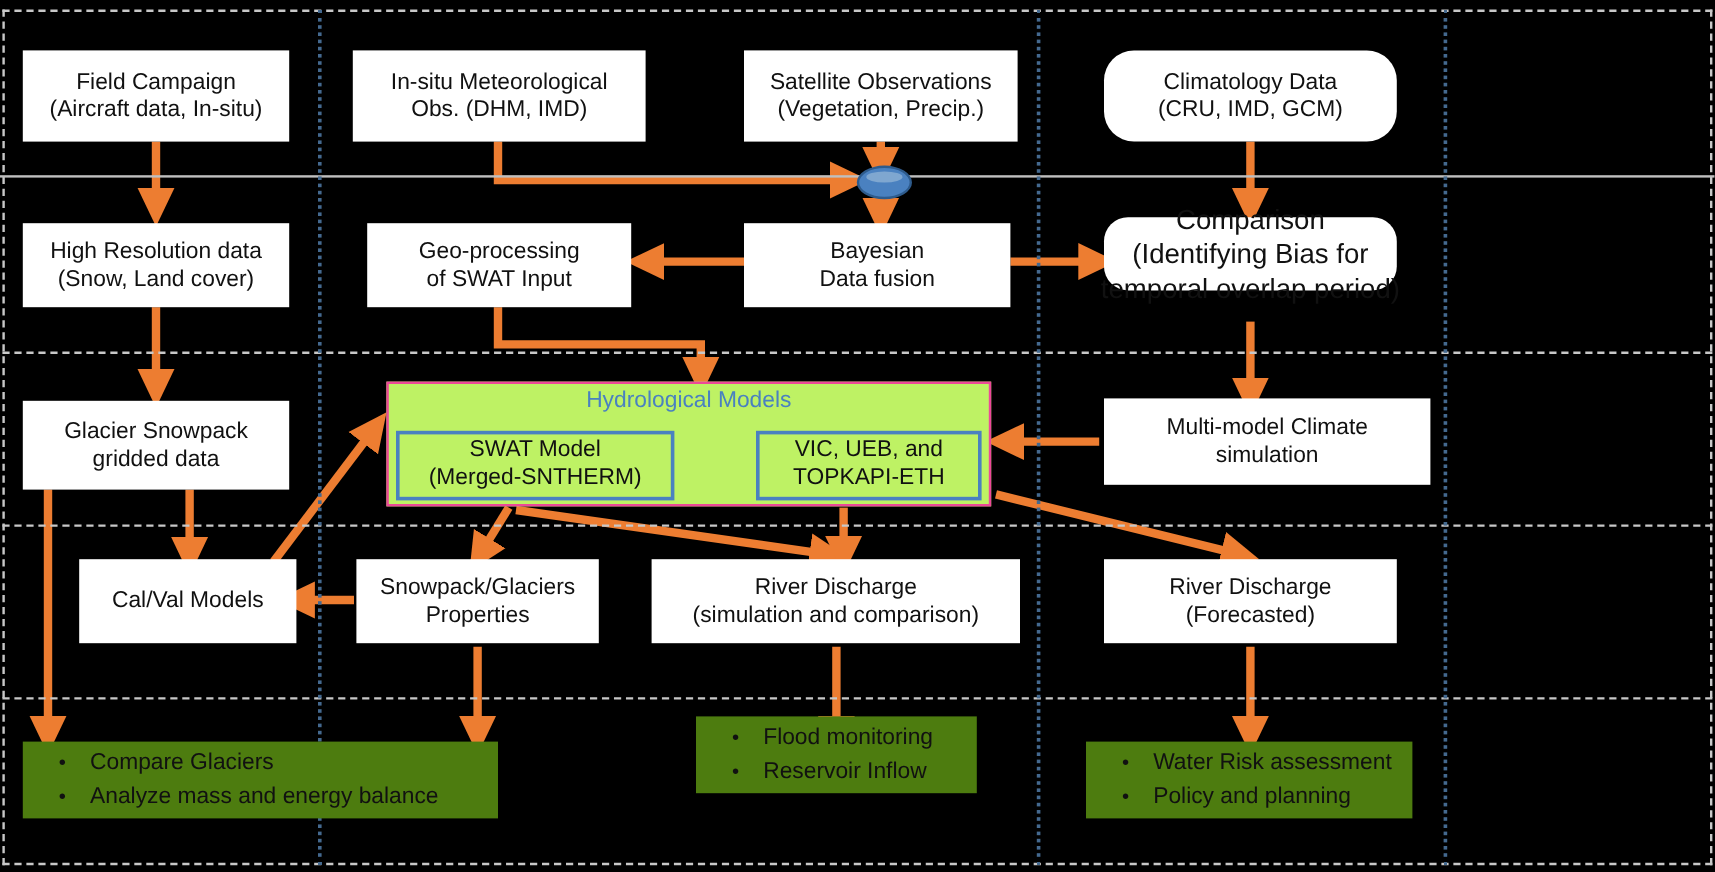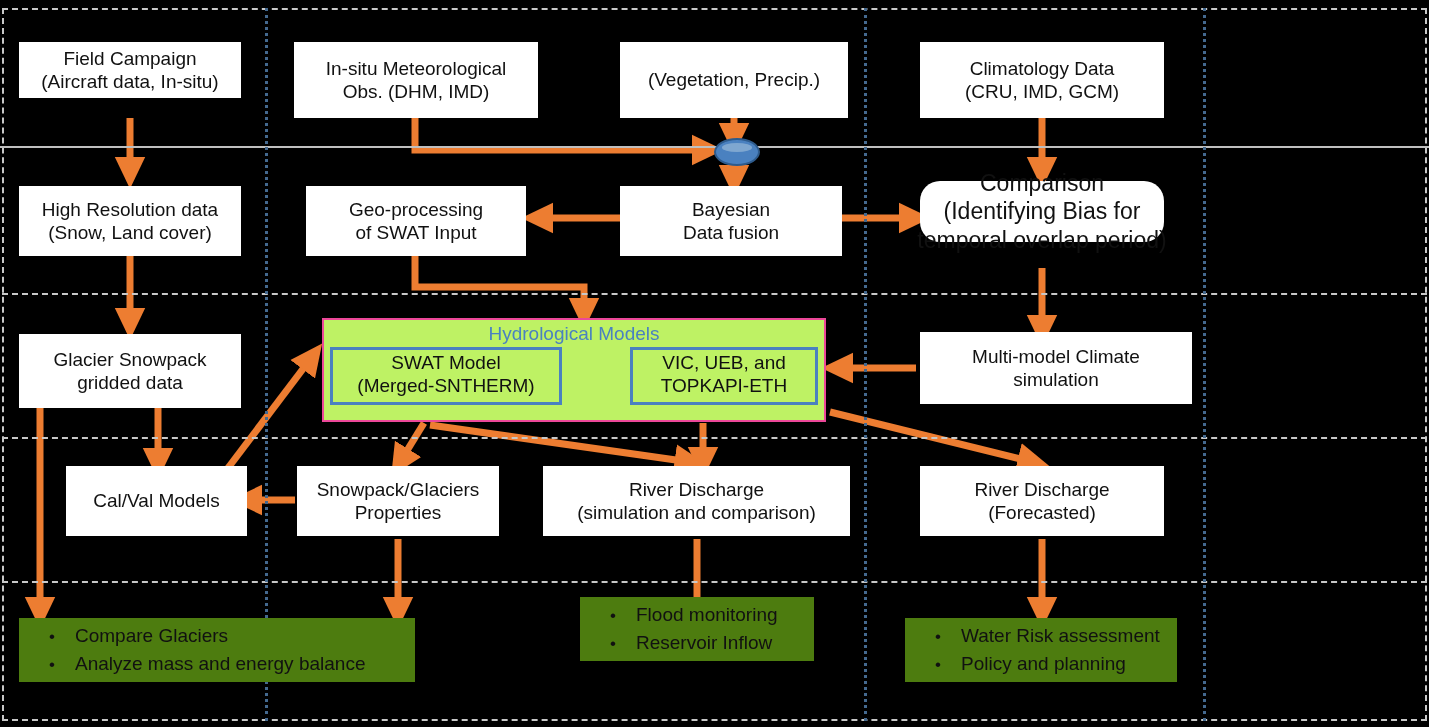--- a/index.html
+++ b/index.html
@@ -80,20 +80,21 @@
     padding: 2px 6px 0 6px;
   }
   .hydro-sub {
     border: 3px solid #4A81C0;
     box-sizing: border-box;
     text-align: center;
     color: #111111;
     font-size: 19px;
     line-height: 1.2;
     padding: 2px 6px 4px 6px;
+    margin-top: 12px;
   }
   .hydro-sub .ln { display: block; white-space: nowrap; }
   .sep-h-solid {
     position: absolute;
     height: 2px;
     background: #BFBFBF;
     z-index: 1;
   }
   .sep-h-dash {
     position: absolute;
@@ -195,35 +196,36 @@
       <path d="M697,539 L697,612"></path>
 
       <path d="M1042,539 L1042,612"></path>
     </g>
   </svg>
 
   <div class="node-junction" style="left:714px; top:138px; width:42px; height:24px;">
     <div class="hl"></div>
   </div>
 
-  <div class="node" style="left:19px; top:42px; width:222px; height:56px;">
+  <div class="node" style="left:19px; top:42px; width:222px; height:76px;">
     <span class="ln">Field Campaign</span>
     <span class="ln">(Aircraft data, In-situ)</span>
   </div>
 
   <div class="node" style="left:294px; top:42px; width:244px; height:76px;">
     <span class="ln">In-situ Meteorological</span>
     <span class="ln">Obs. (DHM, IMD)</span>
   </div>
 
   <div class="node" style="left:620px; top:42px; width:228px; height:76px;">
+    <span class="ln">Satellite Observations</span>
     <span class="ln">(Vegetation, Precip.)</span>
   </div>
 
-  <div class="node" style="left:920px; top:42px; width:244px; height:76px;">
+  <div class="node" style="left:920px; top:42px; width:244px; height:76px;border-radius:25px;">
     <span class="ln">Climatology Data</span>
     <span class="ln">(CRU, IMD, GCM)</span>
   </div>
 
   <div class="node" style="left:19px; top:186px; width:222px; height:70px;">
     <span class="ln">High Resolution data</span>
     <span class="ln">(Snow, Land cover)</span>
   </div>
 
   <div class="node" style="left:306px; top:186px; width:220px; height:70px;">

